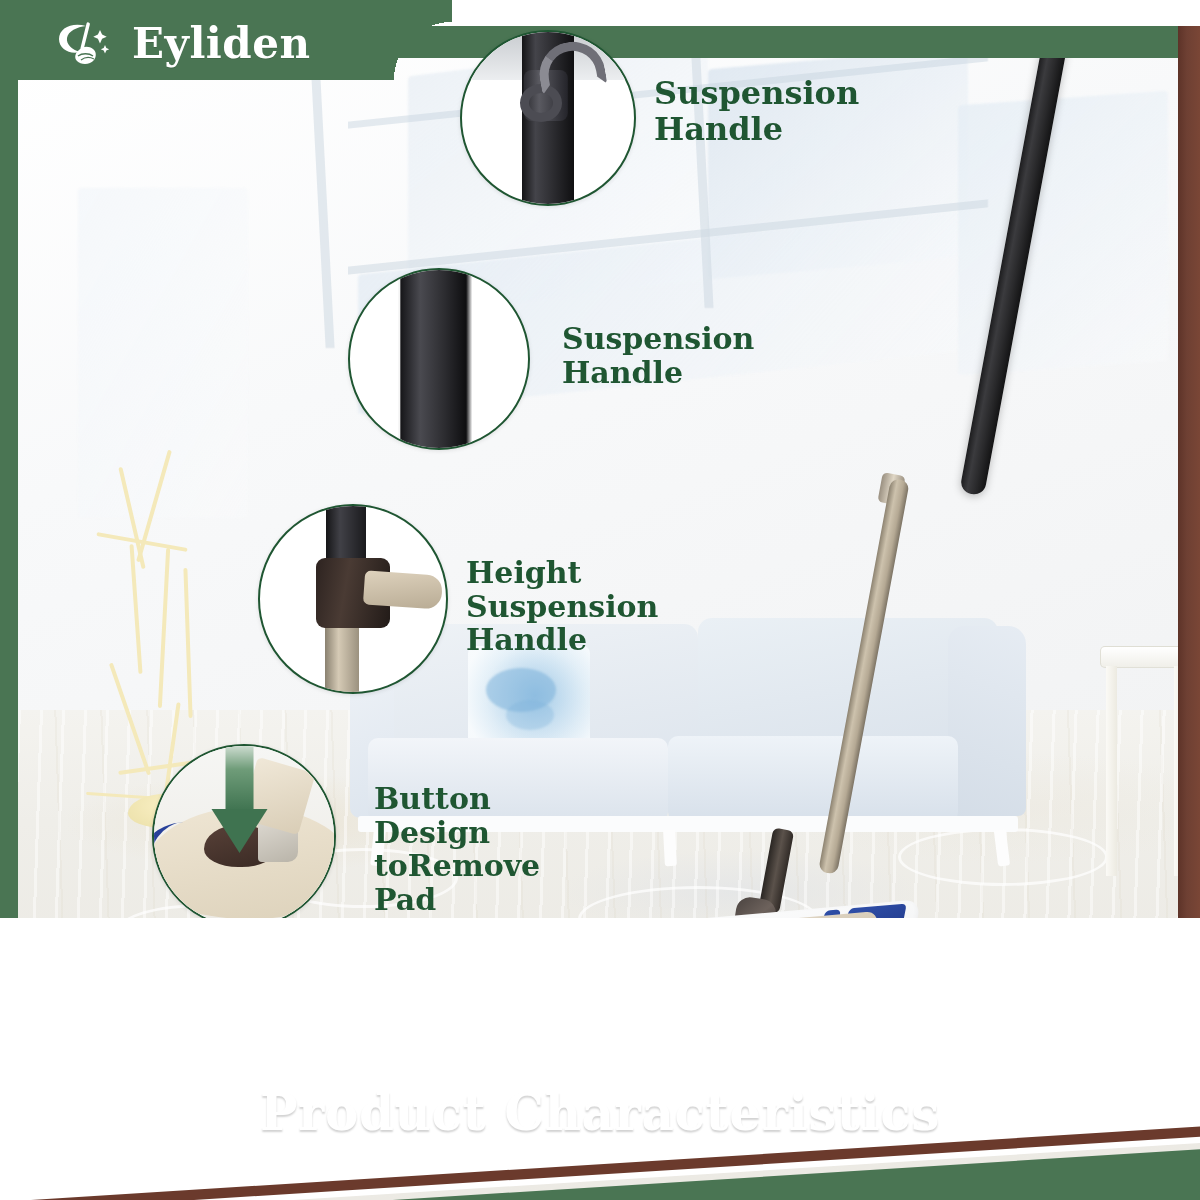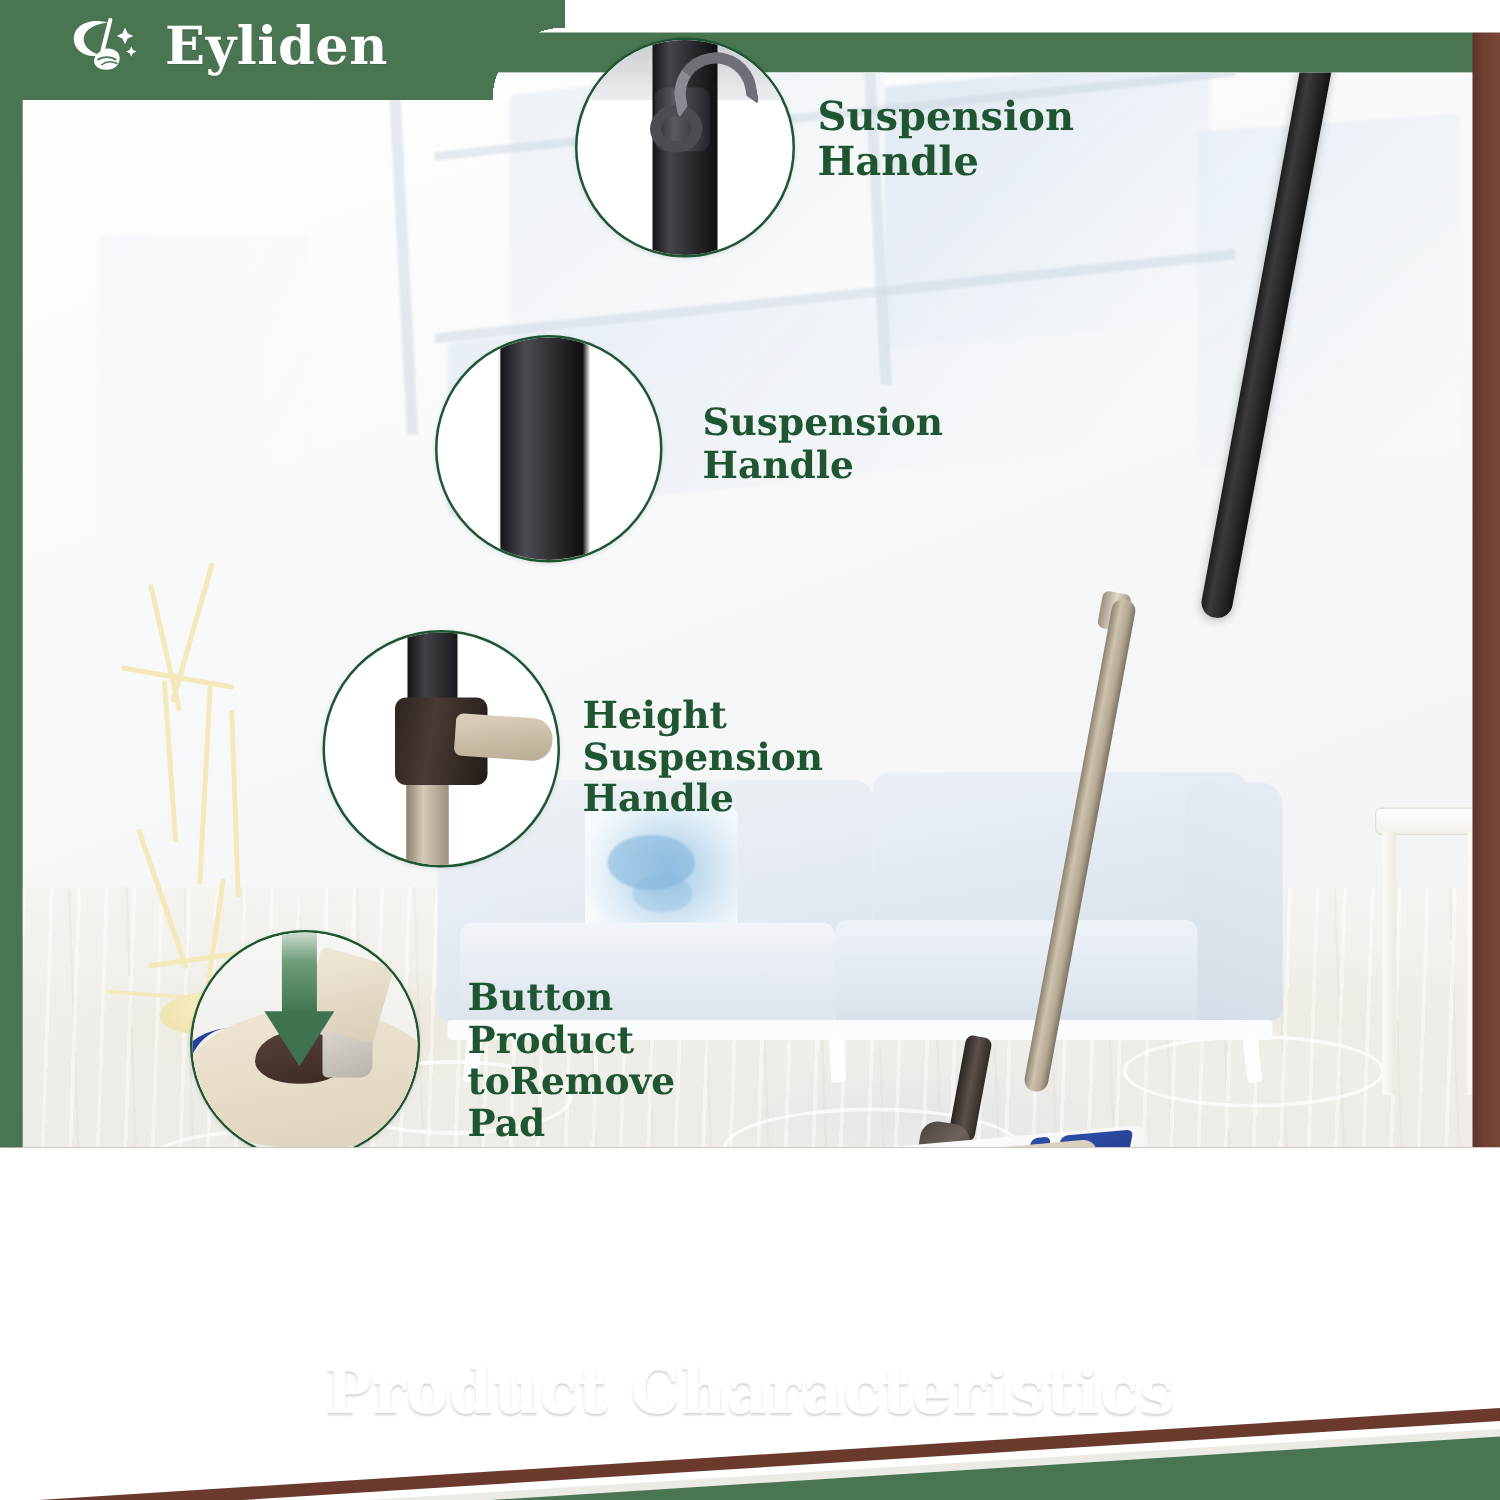--- a/index.html
+++ b/index.html
@@ -195,21 +195,21 @@
     background:
       radial-gradient(circle at 100% 100%, transparent 0 58px, #4a7553 58px);
   }
   .header-strip-fade{
     position:absolute; left:0; top:0; width:1200px; height:26px;
     background:linear-gradient(90deg,#4a7553 0 30%, #4a7553 33%, #ffffff 34%);
   }
 
   .logo-wrap{
     position:absolute; left:56px; top:12px; height:56px;
-    display:flex; align-items:flex-start; gap:14px; z-index:12;
+    display:flex; align-items:flex-end; gap:14px; z-index:12;
   }
   .logo-mark{ width:62px; height:48px; }
   .logo-text{
     color:#ffffff; font-size:42px; font-weight:bold;
     font-family:"DejaVu Serif", serif; letter-spacing:.5px;
     text-shadow:0 1px 0 rgba(0,0,0,.12);
   }
 
   
   .bottom-panel{
@@ -488,21 +488,21 @@
       <div class="ci-pad-base"></div>
       <div class="ci-pad-blue"></div>
       <div class="ci-pad-btn"></div>
       <div class="ci-pad-tab"></div>
       <div class="ci-pad-flap"></div>
       <div class="arrow-down">
         <div class="arrow-shaft"></div>
         <div class="arrow-tip"></div>
       </div>
     </div>
-    <div class="callout-label" style="left:374px;top:782px;font-size:30px;">Button Product
+    <div class="callout-label" style="left:374px;top:782px;font-size:30px;">Button Design
 toRemove Pad</div>
   </div>
 
   <div class="bottom-panel">
     <div class="curve-photo"></div>
     <div class="curve-white2"></div>
     <div class="curve-brown"></div>
     <div class="curve-white"></div>
     <div class="bottom-title">Product Characteristics</div>
   </div>

